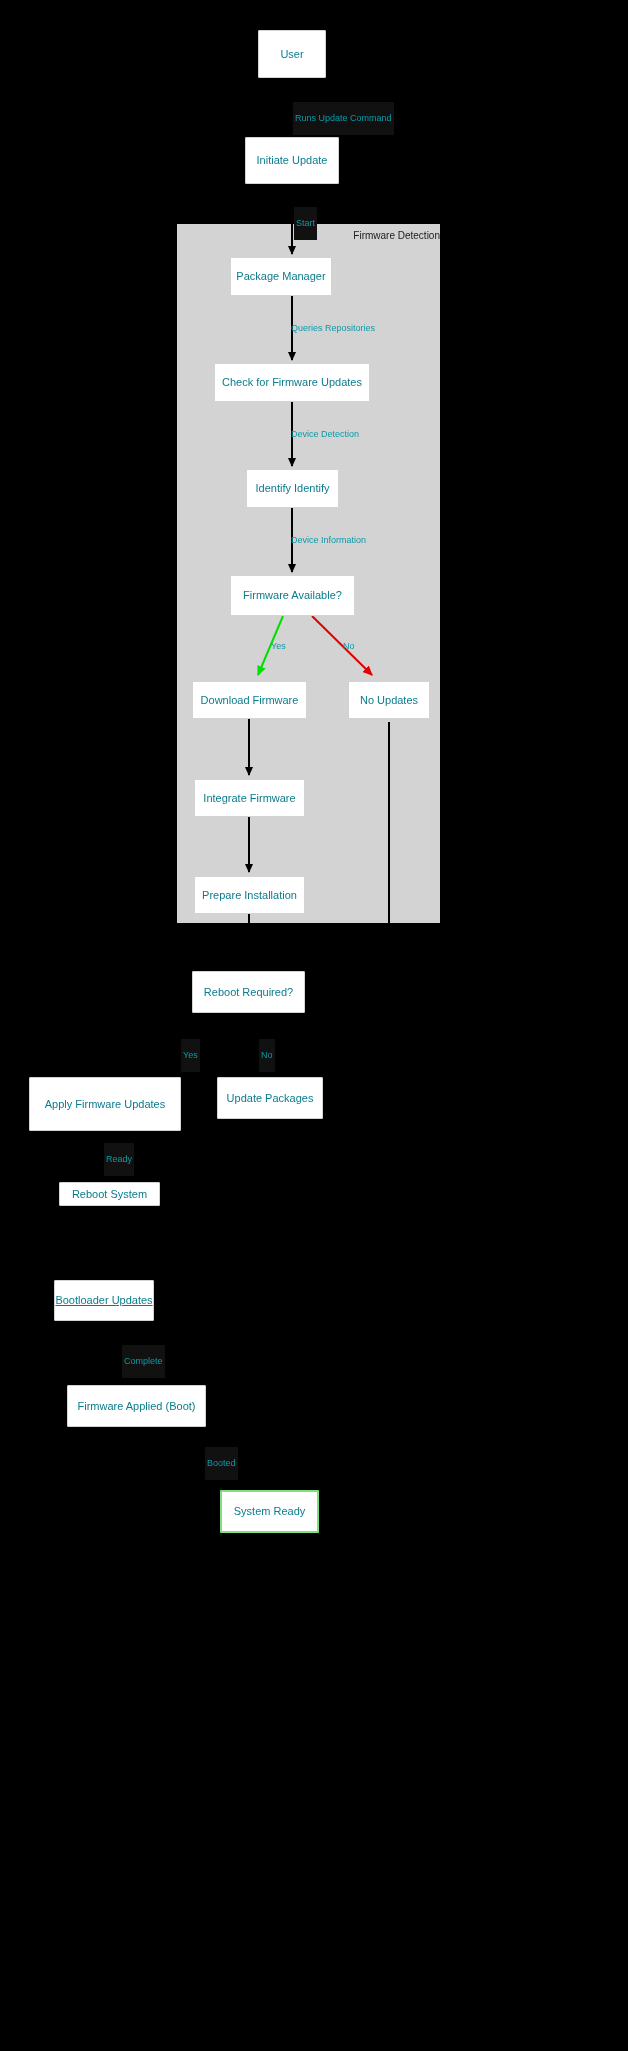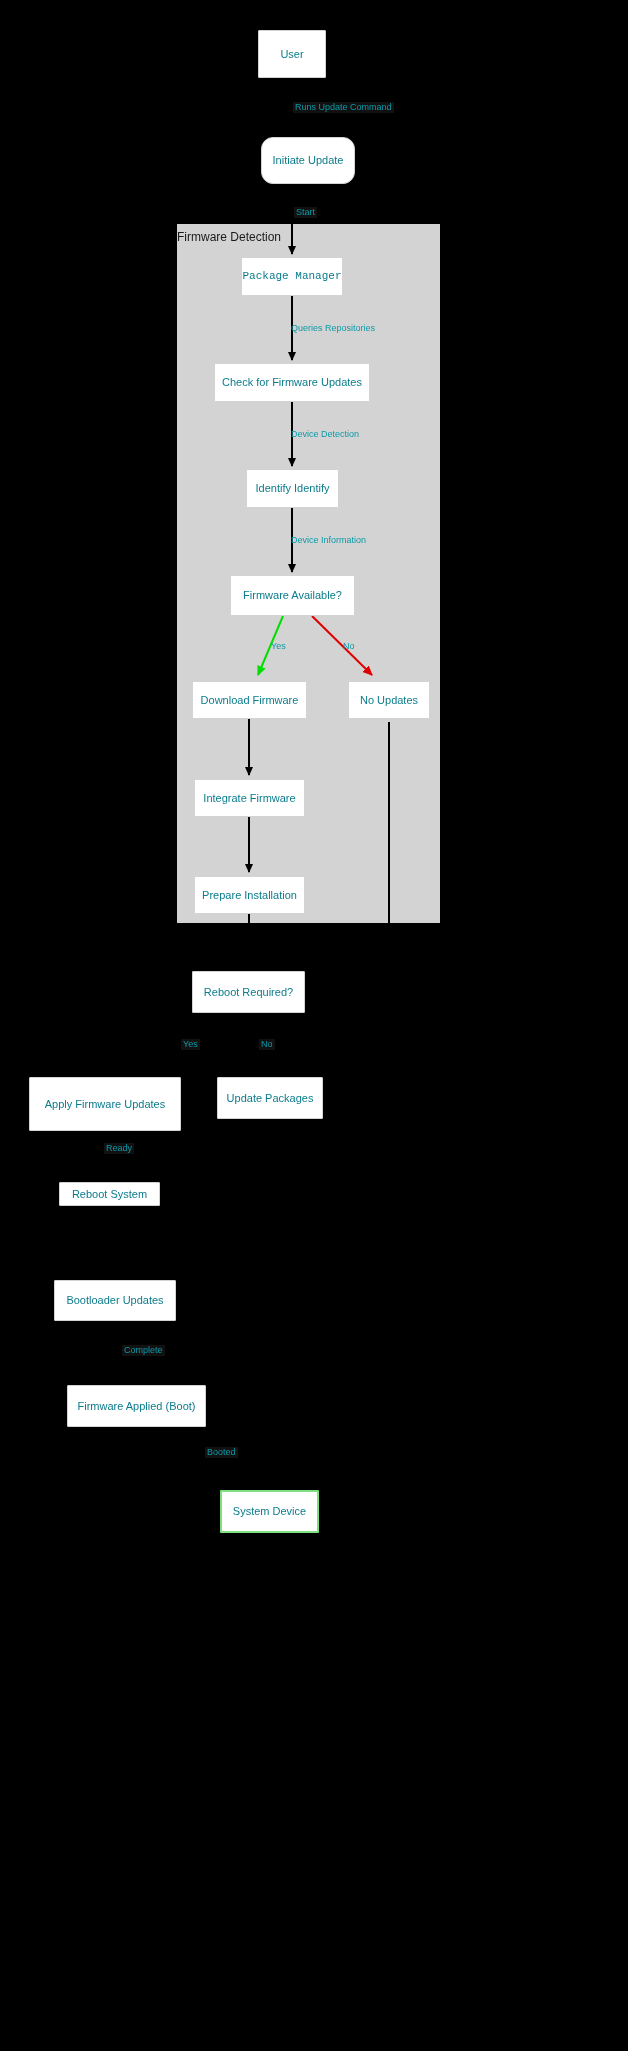--- a/index.html
+++ b/index.html
@@ -40,36 +40,36 @@
     line-height: 1.15;
     white-space: nowrap;
     border-radius: 1px;
   }
   .node.terminal {
     border: 2px solid #7ee07e;
   }
   .subgraph-title {
     position: absolute;
     color: #1a1a1a;
-    font-size: 12px;
-    text-align: left;
+    font-size: 10px;
+    text-align: right;
     white-space: nowrap;
   }
   .edge-label {
     position: absolute;
     color: #0b9aa8;
     font-size: 9px;
     white-space: nowrap;
     text-align: center;
     background: transparent;
     line-height: 1;
   }
   .edge-label.dark-bg {
     background: #111111;
-    padding: 1px 2px;
+    padding: 12px 2px;
   }
 </style>
 </head>
 <body>
 
 <div id="stage">
 
   <svg id="svg-layer" viewBox="0 0 628 2051">
     <defs>
       <marker id="arrow-black" markerWidth="10" markerHeight="10" refX="8" refY="4" orient="auto" markerUnits="userSpaceOnUse">
@@ -119,23 +119,23 @@
 
     <path d="M114,1322 L136,1382" fill="none" stroke="#000000" stroke-width="2" marker-end="url(#arrow-black)"></path>
 
     <path d="M160,1427 L205,1465 L250,1487" fill="none" stroke="#000000" stroke-width="2" marker-end="url(#arrow-black)"></path>
   </svg>
 
   <div class="subgraph-title" style="left:177px; top:230px; width:263px;">Firmware Detection</div>
 
   <div class="node" style="left:258px; top:30px; width:68px; height:48px;">User</div>
 
-  <div class="node" style="left:261px; top:137px; width:94px; height:47px;border-radius:12px;">Initiate Update</div>
+  <div class="node" style="left:245px; top:137px; width:94px; height:47px;">Initiate Update</div>
 
-  <div class="node" style="left:241px; top:257px; width:102px; height:39px;font-family:Liberation Mono, monospace;">Package Manager</div>
+  <div class="node" style="left:230px; top:257px; width:102px; height:39px;">Package Manager</div>
 
   <div class="node" style="left:214px; top:363px; width:156px; height:39px;">Check for Firmware Updates</div>
 
   <div class="node" style="left:246px; top:469px; width:93px; height:39px;">Identify Identify</div>
 
   <div class="node" style="left:230px; top:575px; width:125px; height:41px;">Firmware Available?</div>
 
   <div class="node" style="left:192px; top:681px; width:115px; height:38px;">Download Firmware</div>
 
   <div class="node" style="left:348px; top:681px; width:82px; height:38px;">No Updates</div>
@@ -145,25 +145,25 @@
   <div class="node" style="left:194px; top:876px; width:111px; height:38px;">Prepare Installation</div>
 
   <div class="node" style="left:192px; top:971px; width:113px; height:42px;">Reboot Required?</div>
 
   <div class="node" style="left:29px; top:1077px; width:152px; height:54px;">Apply Firmware Updates</div>
 
   <div class="node" style="left:217px; top:1077px; width:106px; height:42px;">Update Packages</div>
 
   <div class="node" style="left:59px; top:1182px; width:101px; height:24px;">Reboot System</div>
 
-  <div class="node" style="left:54px; top:1280px; width:122px; height:41px;">Bootloader Updates</div>
+  <div class="node" style="left:54px; top:1280px; width:100px; height:41px;text-decoration:underline;">Bootloader Updates</div>
 
   <div class="node" style="left:67px; top:1385px; width:139px; height:42px;">Firmware Applied (Boot)</div>
 
-  <div class="node terminal" style="left:220px; top:1490px; width:99px; height:43px;">System Device</div>
+  <div class="node terminal" style="left:220px; top:1490px; width:99px; height:43px;">System Ready</div>
 
   <div class="edge-label dark-bg" style="left:293px; top:102px;">Runs Update Command</div>
 
   <div class="edge-label dark-bg" style="left:294px; top:207px;">Start</div>
 
   <div class="edge-label" style="left:291px; top:324px;">Queries Repositories</div>
 
   <div class="edge-label" style="left:291px; top:430px;">Device Detection</div>
 
   <div class="edge-label" style="left:291px; top:536px;">Device Information</div>

